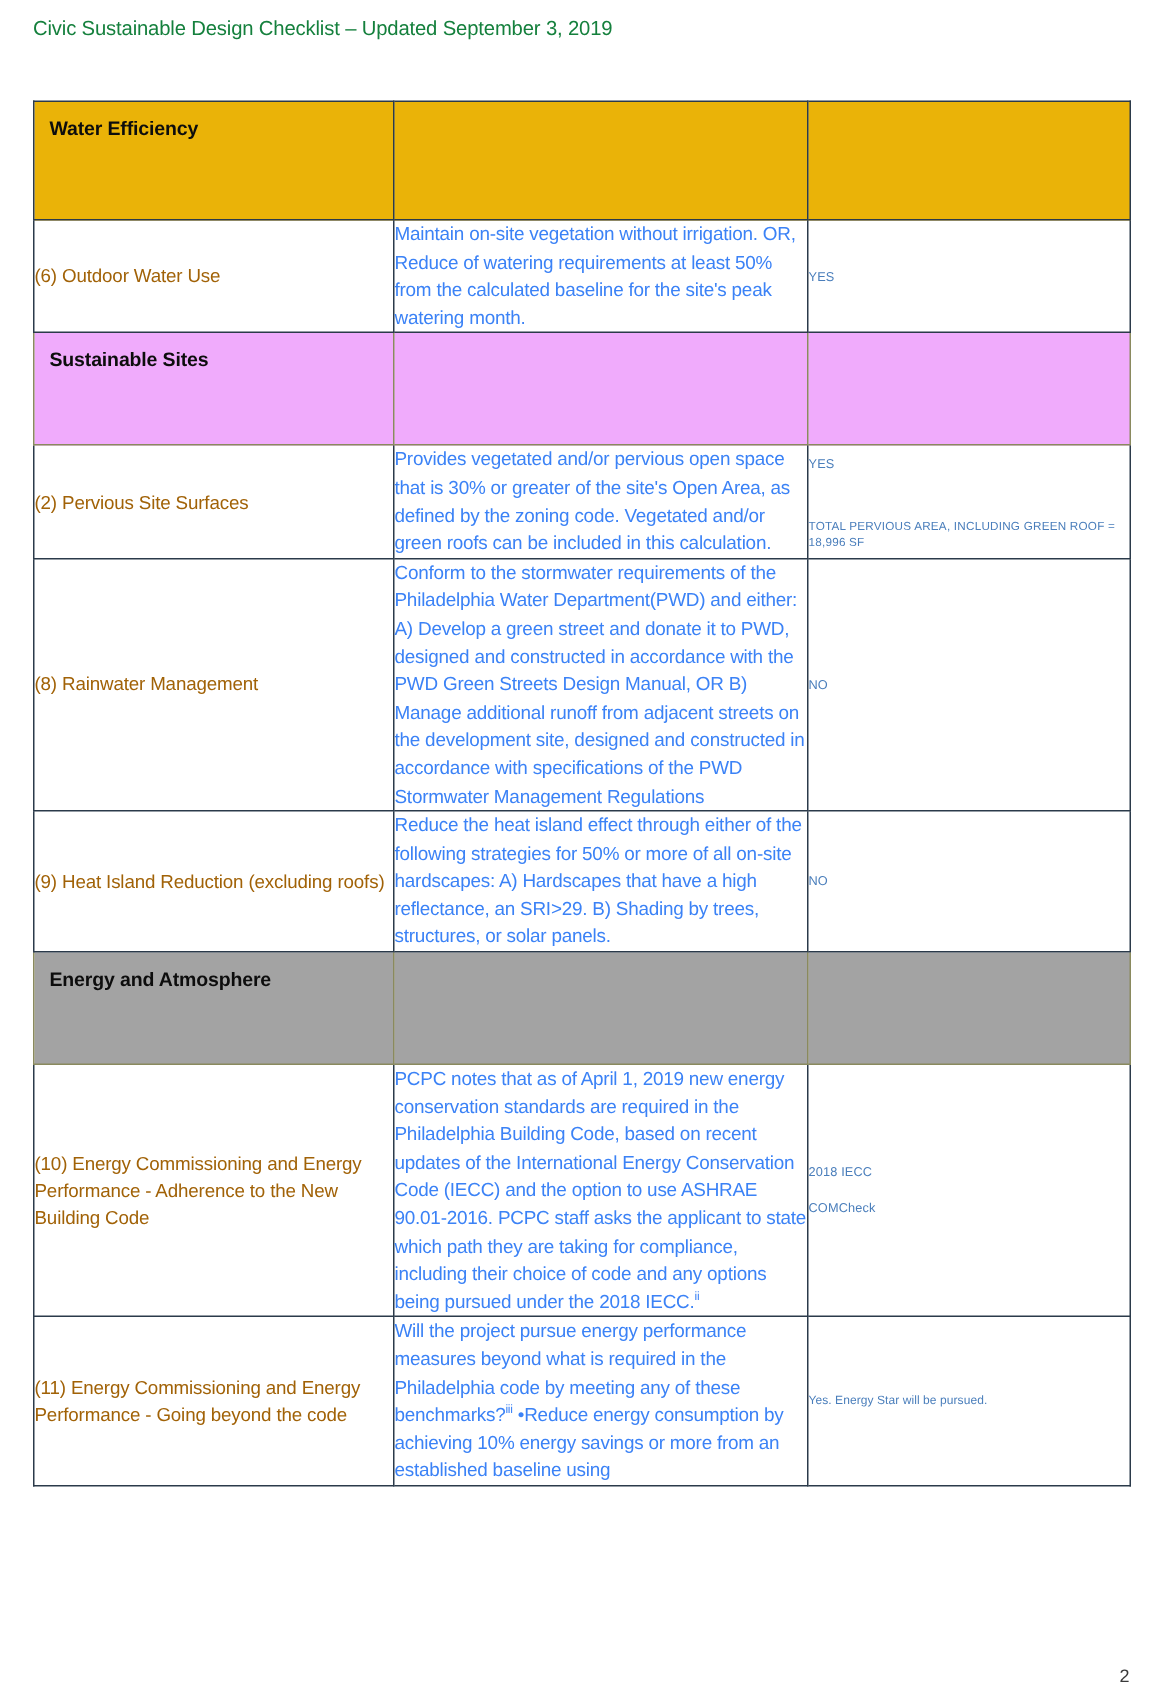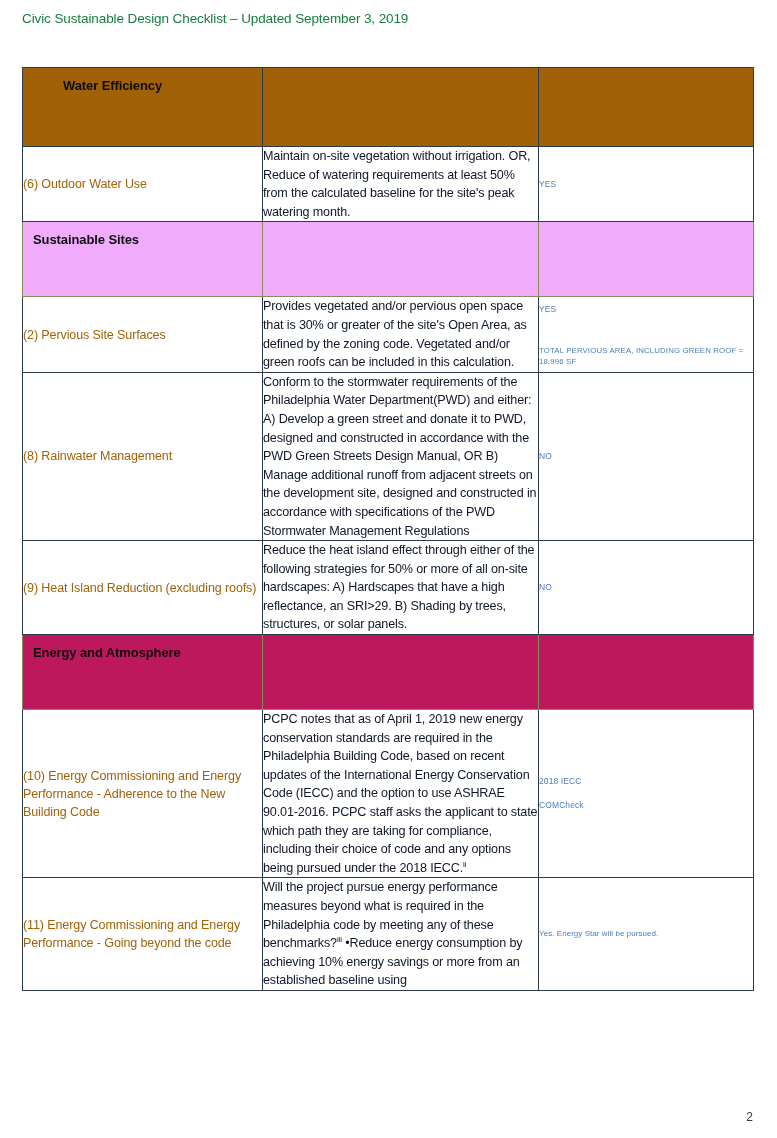--- a/index.html
+++ b/index.html
@@ -51,30 +51,29 @@
 
   col.c-item   { width: 240px; }
   col.c-desc   { width: 276px; }
   col.c-resp   { width: 215px; }
 
   
   tr.section-row td {
     border-color: #7a7a53;
   }
   tr.section-blue td {
-    background: #a16207;
+    background: #eab308;
     border-color: #2b3a4a;
-    padding-left: 30px;
   }
   tr.section-green td {
     background: #f0abfc;
     border-color: #8a8a5e;
   }
   tr.section-yellow td {
-    background: #be185d;
+    background: #a3a3a3;
     border-color: #8a8a5e;
   }
   .section-label {
     font-size: 13px;
     font-weight: bold;
     color: #0d0d0d;
     padding: 9px 0 9px 10px;
     letter-spacing: -0.1px;
     line-height: 17px;
   }
@@ -90,21 +89,21 @@
   .cell-item {
     font-size: 12.5px;
     line-height: 18px;
     color: #a16207;
     padding: 6px 8px 6px 10px;
     letter-spacing: -0.1px;
   }
   .cell-desc {
     font-size: 12.6px;
     line-height: 18.6px;
-    color: #0f172a;
+    color: #3b82f6;
     padding: 5px 6px 6px 8px;
     vertical-align: top;
     letter-spacing: -0.15px;
   }
   .cell-resp {
     vertical-align: top;
     padding: 7px 6px 6px 9px;
     color: #4a7ebb;
     border-radius: 17px;
   }

